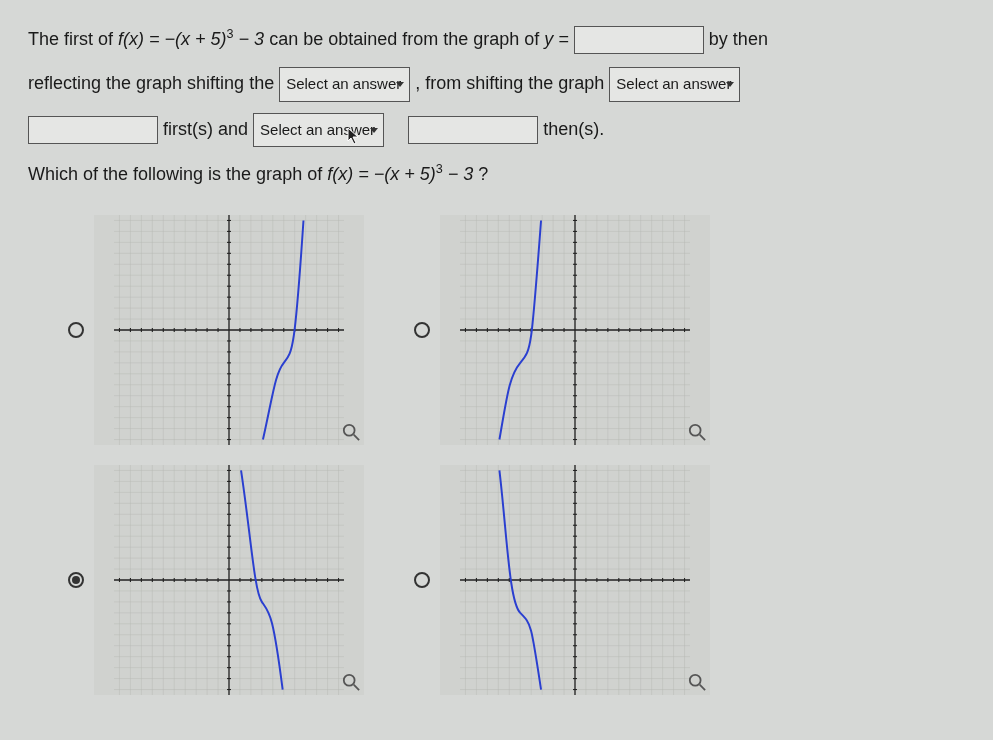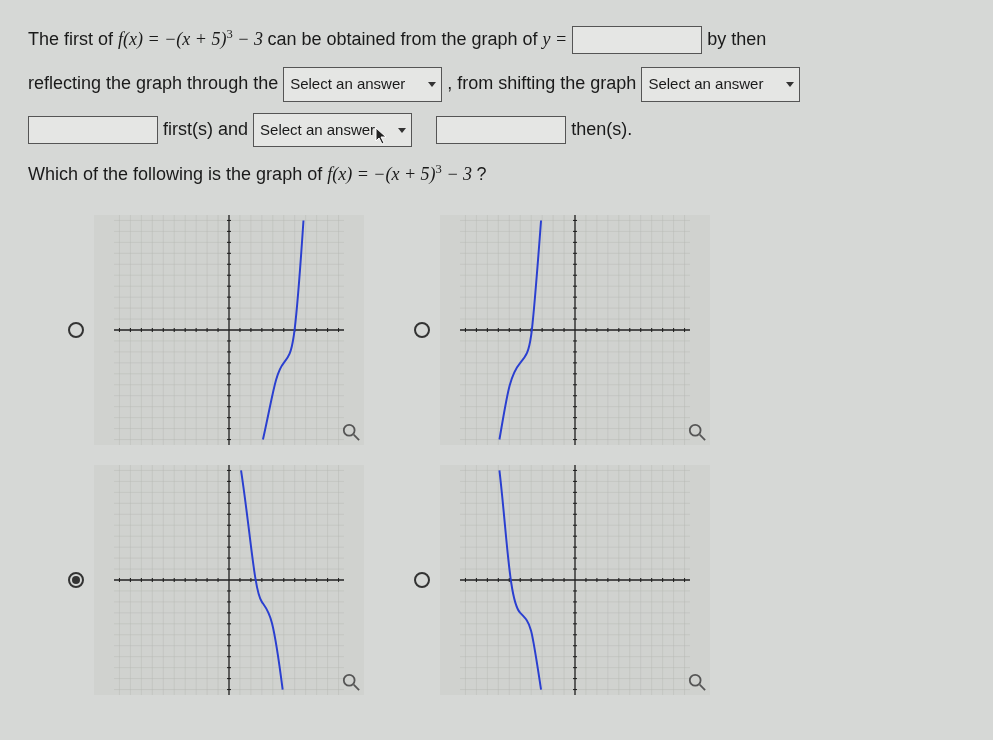--- a/index.html
+++ b/index.html
@@ -5,34 +5,34 @@
 *{box-sizing:border-box;margin:0;padding:0}
 body{
   width:993px;height:740px;
   background:#d6d8d6;
   font-family:Arial,sans-serif;
   font-size:18px;
   color:#1a1a1a;
   padding:22px 28px;
 }
 .line{margin-bottom:10px;line-height:1.9}
-.math{font-family:Liberation Serif, serif;font-style:italic}
+.math{font-family:Liberation Sans, sans-serif;font-style:italic}
 .mathsup{font-size:.7em;vertical-align:super;font-style:normal}
 .txtinput{
   display:inline-block;
   width:130px;height:28px;
   border:1px solid #555;
   background:#e5e6e4;
   vertical-align:middle;
 }
 .sel{
   display:inline-block;
   border:1px solid #555;
   background:#e5e6e4;
-  padding:2px 36px 2px 6px;
+  padding:2px 8px 2px 6px;
   font-size:15px;
   position:relative;
   vertical-align:middle;
 }
 .sel::after{
   content:"";
   position:absolute;right:5px;top:50%;
   margin-top:-2px;
   border-left:4px solid transparent;
   border-right:4px solid transparent;
@@ -75,21 +75,21 @@
   <span class="math">
     <span>f(x) = −(x + 5)</span><span class="mathsup">3</span><span> − 3</span>
   </span>
   <span>  can be obtained from the graph of </span>
   <span class="math">y =</span>
   <span class="txtinput"></span>
   <span> by then</span>
 </div>
 
 <div class="line">
-  <span>reflecting the graph through the </span>
+  <span>reflecting the graph shifting the </span>
   <span class="sel">Select an answer</span>
   <span> ,  from shifting the graph </span>
   <span class="sel">Select an answer</span>
 </div>
 
 <div class="line">
   <span class="txtinput"></span>
   <span> first(s) and </span>
   <span class="sel">Select an answer</span>
   <span class="cursor">

